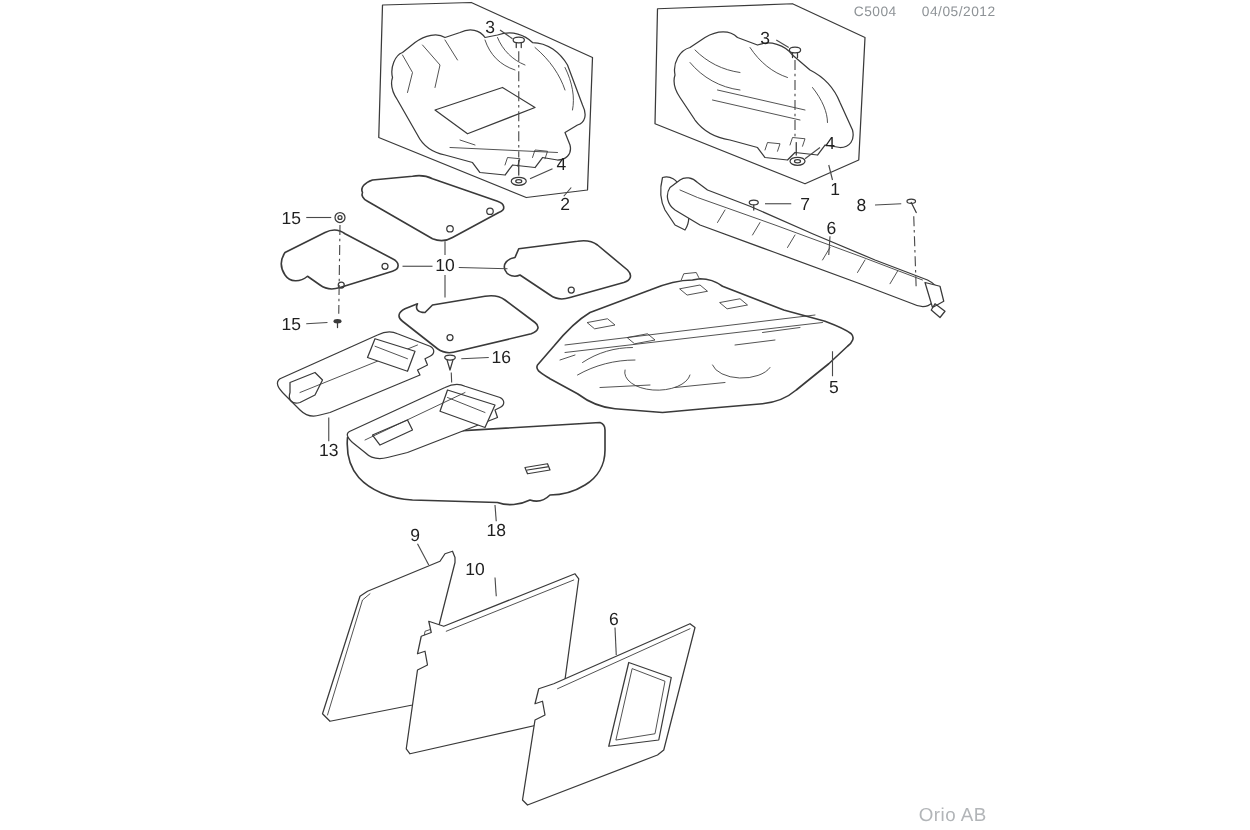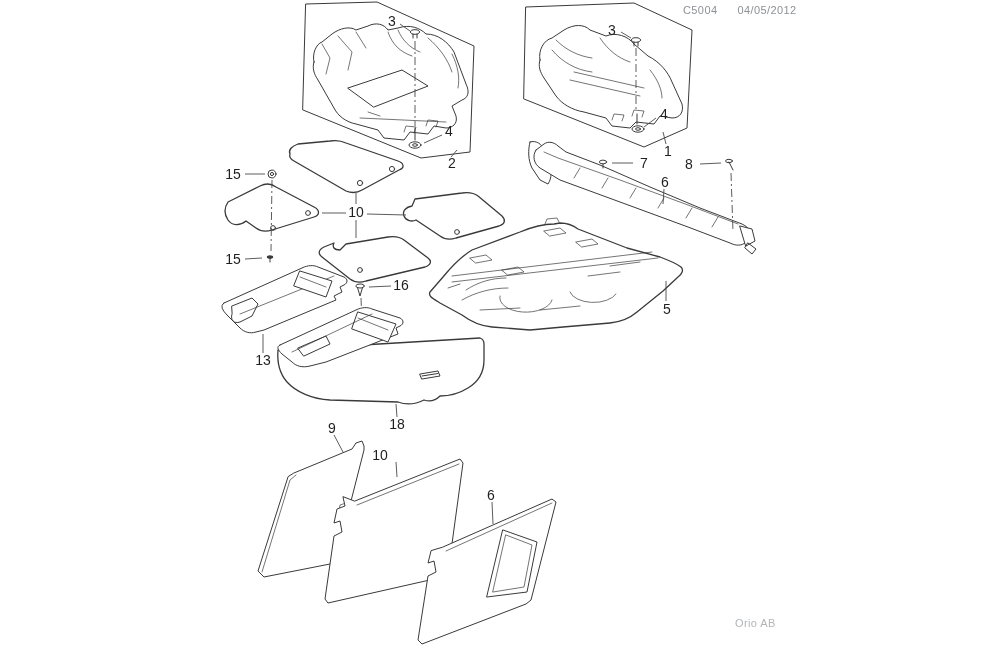--- a/index.html
+++ b/index.html
@@ -10,21 +10,21 @@
   .art.heavy{stroke-width:1.3;}
   .art.thin{stroke-width:0.7;}
   .fillw{fill:#ffffff;}
   .filld{fill:#3a3a3a;stroke:none;}
   .leader{stroke:var(--leader,#4a4a4a);stroke-width:0.9;fill:none;}
   .cl{stroke:var(--leader,#4a4a4a);stroke-width:0.9;fill:none;stroke-dasharray:8 3 2 3;}
   .callout{position:absolute;transform:translate(-50%,-50%);font-size:14px;
            color:var(--label_text,#1f1f1f);white-space:nowrap;line-height:1;}
   .doc-header{position:absolute;left:683px;top:4px;display:flex;gap:20px;font-size:11px;
               letter-spacing:0.4px;color:var(--header_text,#8d9296);}
-  .doc-footer{position:absolute;left:735px;top:617px;font-size:11px;letter-spacing:0.4px;
+  .doc-footer{position:absolute;left:735px;top:644px;font-size:15px;letter-spacing:0.4px;
               color:var(--footer_text,#b2b5b8);}
 </style>
 </head>
 <body>
 
 <div class="stage" style="--line: #3a3a3a; --leader: #4a4a4a; --label_text: #1f1f1f; --header_text: #8d9296; --footer_text: #b2b5b8; --background: #ffffff;">
 
 <svg width="1000" height="664" viewBox="0 0 1000 664">
   <defs>
     <pattern id="hatch" patternUnits="userSpaceOnUse" width="4.5" height="4.5" patternTransform="rotate(62)">

